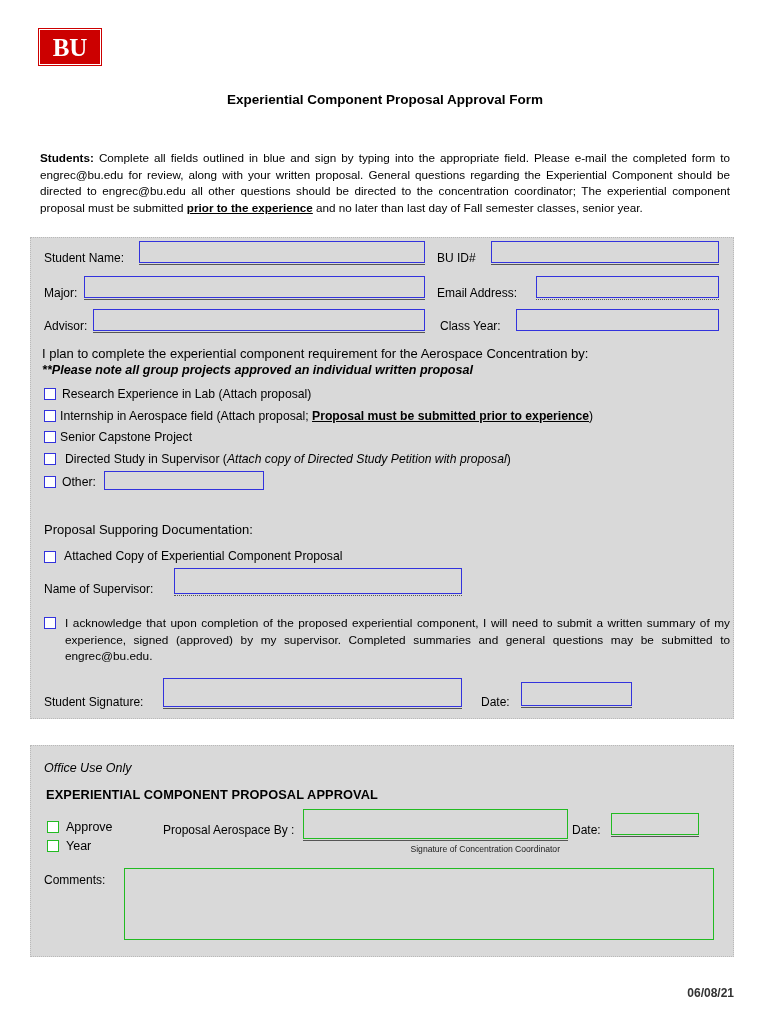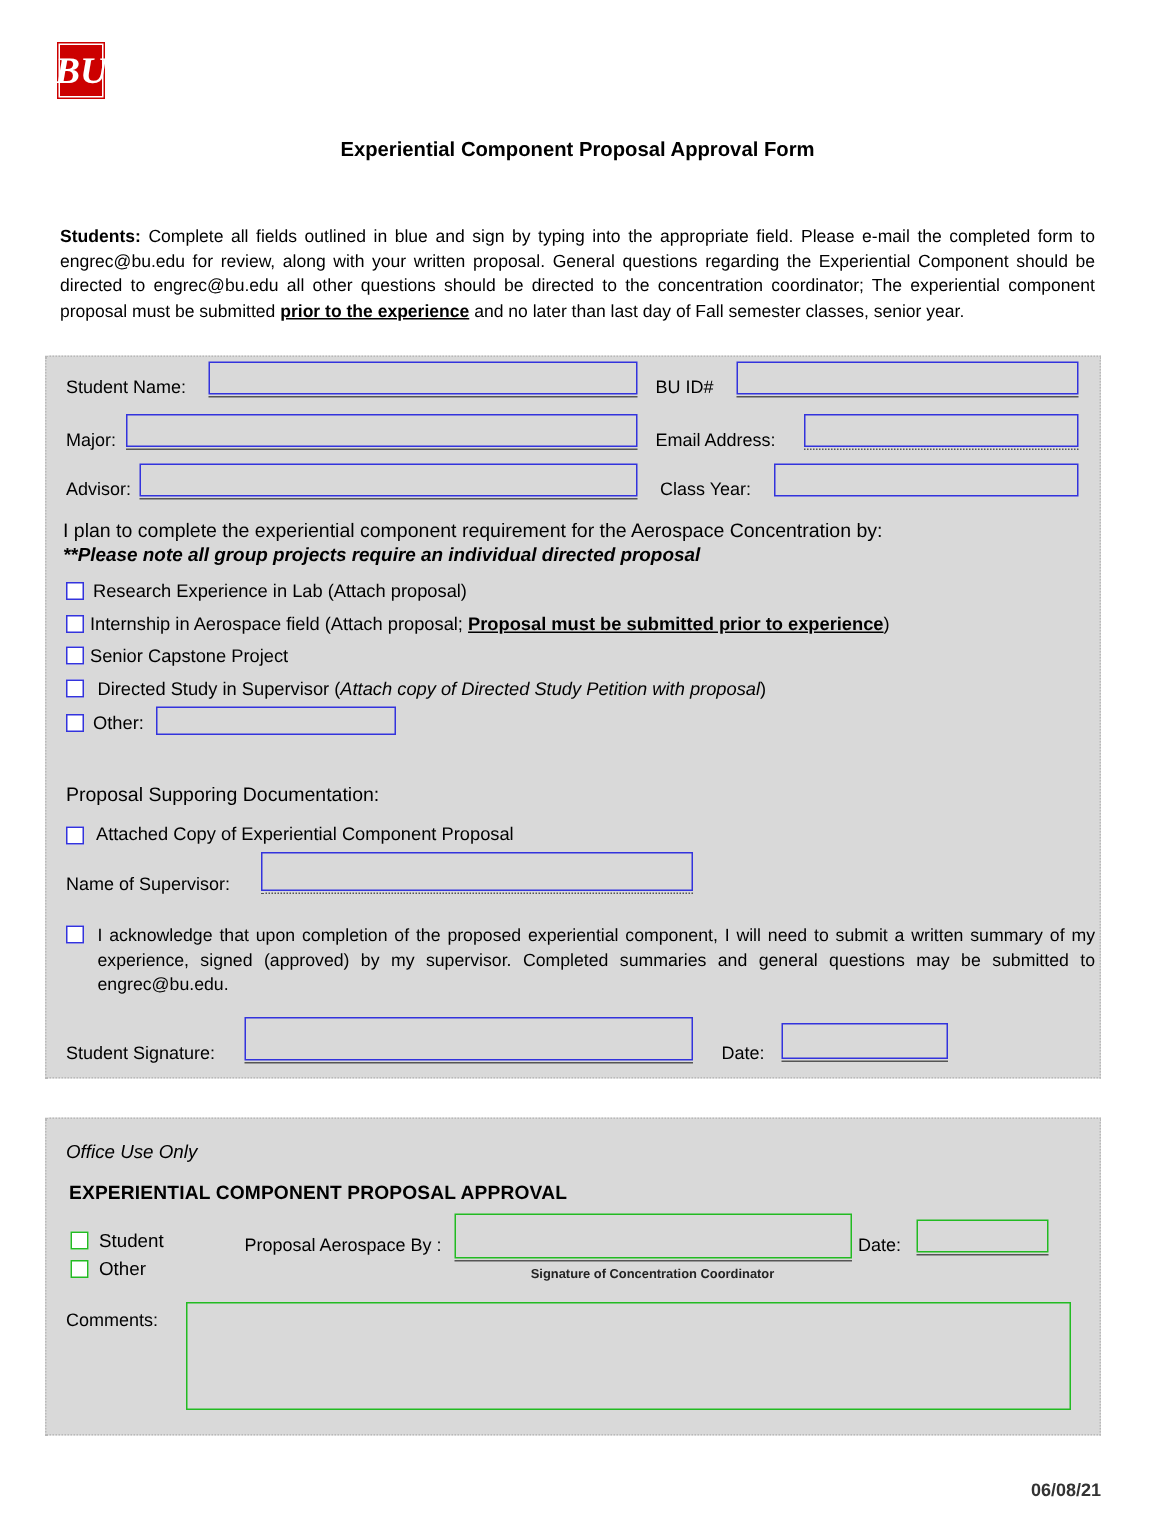--- a/index.html
+++ b/index.html
@@ -18,29 +18,28 @@
 
   
   .header {
     position: absolute;
     left: 38px;
     top: 28px;
     display: flex;
     align-items: center;
   }
   .bu-logo {
-    width: 32px;
+    width: 64px;
     height: 38px;
     background: #cc0000;
     border: 1px solid #cc0000;
     display: flex;
     align-items: center;
     justify-content: flex-end;
     box-sizing: border-box;
-    font-style: italic;
   }
   .bu-logo-inner {
     width: 100%;
     height: 100%;
     border: 1.5px solid #ffffff;
     box-sizing: border-box;
     display: flex;
     align-items: center;
     justify-content: center;
     color: #ffffff;
@@ -184,24 +183,23 @@
     top: 787px;
     font-size: 12.8px;
     font-weight: bold;
     letter-spacing: 0.1px;
   }
   .sig-caption {
     position: absolute;
     left: 310px;
     top: 844px;
     width: 250px;
-    text-align: center;
+    text-align: right;
     font-size: 8.6px;
     color: #222;
-    font-weight: bold;
   }
 
   .footer-date {
     position: absolute;
     right: 36px;
     top: 986px;
     font-size: 12px;
     font-weight: bold;
     color: #333;
   }
@@ -242,21 +240,21 @@
 <div class="rule dotted" style="left:536px; top:299px; width:183px;"></div>
 
 <div class="lbl abs" style="left:44px; top:318px;">Advisor:</div>
 <div class="field blue" style="left:93px; top:309px; width:332px; height:22px;"></div>
 <div class="rule" style="left:93px; top:332px; width:332px;"></div>
 
 <div class="lbl abs" style="left:440px; top:318px;">Class Year:</div>
 <div class="field blue" style="left:516px; top:309px; width:203px; height:22px;"></div>
 
 <div class="plan-line" style="top:345px;">I plan to complete the experiential component requirement for the Aerospace Concentration by:</div>
-<div class="plan-note" style="top:362px;">**Please note all group projects require an individual directed proposal</div>
+<div class="plan-note" style="top:362px;">**Please note all group projects approved an individual written proposal</div>
 
 <div class="cb blue" style="left:44px; top:388px;"></div>
 <div class="opt-text" style="left:62px; top:387px;">Research Experience in Lab (Attach proposal)</div>
 
 <div class="cb blue" style="left:44px; top:410px;"></div>
 <div class="opt-text" style="left:60px; top:409px;"><span>Internship in Aerospace field (Attach proposal; </span><u>Proposal must be submitted prior to experience</u><span>)</span></div>
 
 <div class="cb blue" style="left:44px; top:431px;"></div>
 <div class="opt-text" style="left:60px; top:430px;">Senior Capstone Project</div>
 
@@ -286,24 +284,24 @@
 <div class="lbl abs" style="left:481px; top:694px;">Date:</div>
 <div class="field blue" style="left:521px; top:682px; width:111px; height:24px;"></div>
 <div class="rule" style="left:521px; top:707px; width:111px;"></div>
 
 <div class="panel" id="panel-office"></div>
 
 <div class="office-title">Office Use Only</div>
 <div class="approval-head">EXPERIENTIAL COMPONENT PROPOSAL APPROVAL</div>
 
 <div class="cb green" style="left:47px; top:821px;"></div>
-<div class="opt-text" style="left:66px; top:820px; font-size:12.5px;">Student</div>
+<div class="opt-text" style="left:66px; top:820px; font-size:12.5px;">Approve</div>
 
 <div class="cb green" style="left:47px; top:840px;"></div>
-<div class="opt-text" style="left:66px; top:839px; font-size:12.5px;">Other</div>
+<div class="opt-text" style="left:66px; top:839px; font-size:12.5px;">Year</div>
 
 <div class="lbl abs" style="left:163px; top:822px;">Proposal Aerospace By :</div>
 <div class="field green" style="left:303px; top:809px; width:265px; height:30px;"></div>
 <div class="rule" style="left:303px; top:840px; width:265px;"></div>
 <div class="sig-caption">Signature of Concentration Coordinator</div>
 
 <div class="lbl abs" style="left:572px; top:822px;">Date:</div>
 <div class="field green" style="left:611px; top:813px; width:88px; height:22px;"></div>
 <div class="rule" style="left:611px; top:836px; width:88px;"></div>
 

